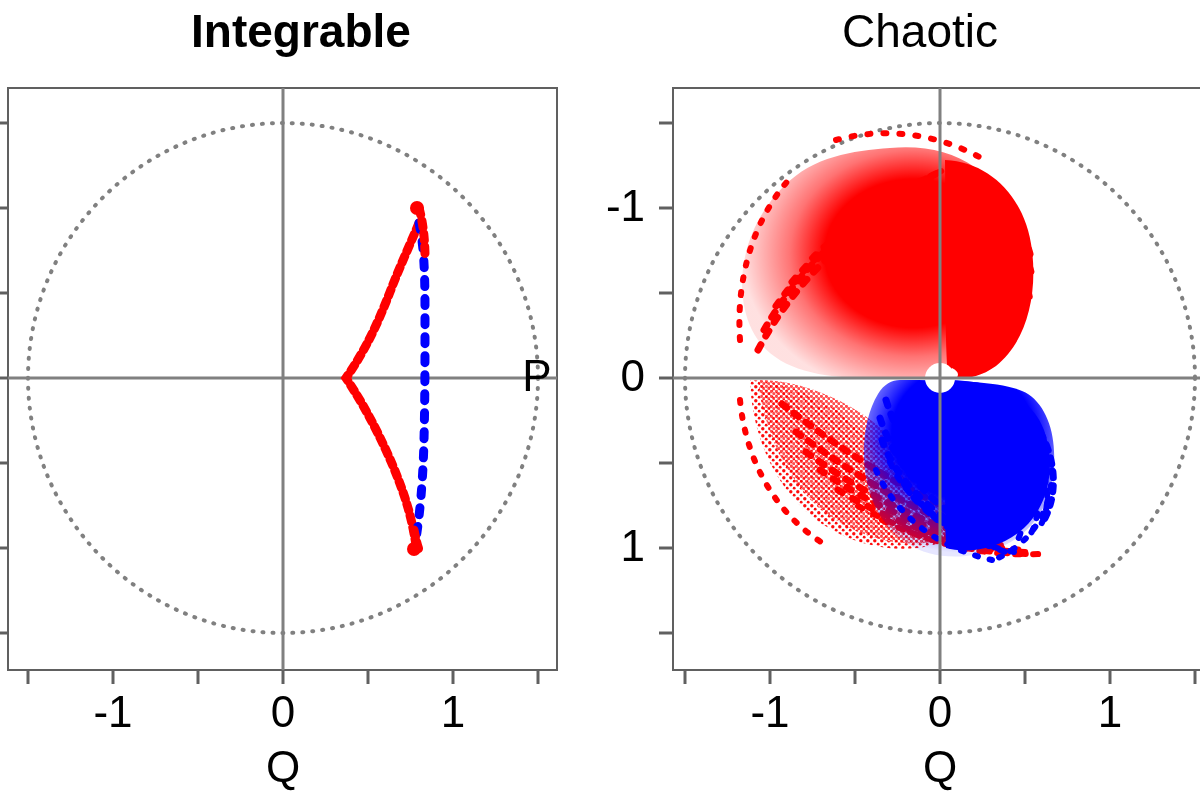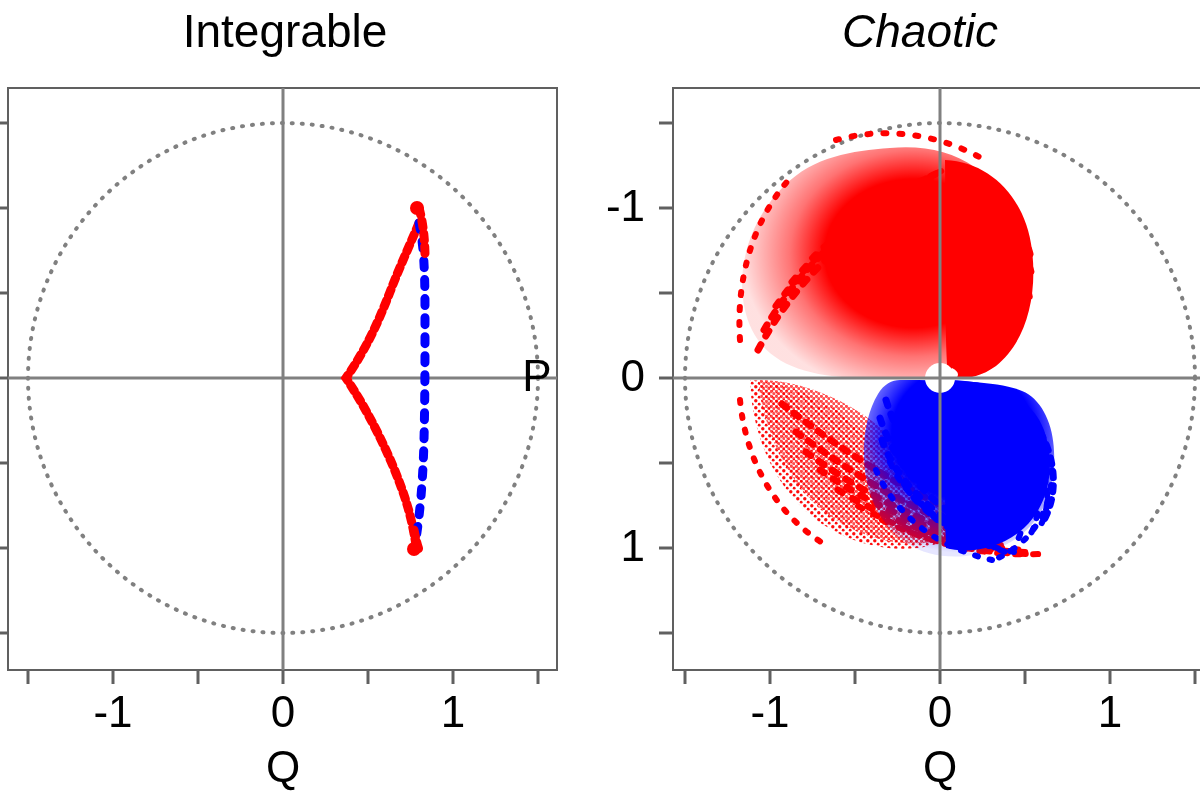--- a/index.html
+++ b/index.html
@@ -53,21 +53,21 @@
     display: block;
     overflow: visible;
   }
 </style>
 </head>
 <body>
 
 <div id="figure">
 
   <div class="panel" style="left:0px; width:600px; height:800px;">
-    <div class="panel-title" style="left:0px; width:570px;">Integrable</div>
+    <div class="panel-title" style="left:16px; width:570px;font-weight:bold;">Integrable</div>
 
     <svg style="position:absolute; left:0px; top:0px;" width="600" height="720" viewBox="0 0 600 720">
 
       <rect x="8" y="88" width="549" height="582" fill="#ffffff" stroke="#606060" stroke-width="2"></rect>
 
       <circle cx="283" cy="378" r="255" fill="none" stroke="#808080" stroke-width="4" stroke-linecap="round" stroke-dasharray="1 9"></circle>
 
       <line x1="283" y1="88" x2="283" y2="670" stroke="#808080" stroke-width="3"></line>
       <line x1="8" y1="378" x2="557" y2="378" stroke="#808080" stroke-width="3"></line>
 
@@ -115,21 +115,21 @@
     </svg>
 
     <div class="tick-label" style="left:63px; top:690px; width:100px;">-1</div>
     <div class="tick-label" style="left:233px; top:690px; width:100px;">0</div>
     <div class="tick-label" style="left:403px; top:690px; width:100px;">1</div>
 
     <div class="axis-name" style="left:233px; top:745px; width:100px; text-align:center;">Q</div>
   </div>
 
   <div class="panel" style="left:600px; width:600px; height:800px;">
-    <div class="panel-title" style="left:190px; width:260px;font-style:italic;">Chaotic</div>
+    <div class="panel-title" style="left:190px; width:260px;">Chaotic</div>
 
     <svg style="position:absolute; left:0px; top:0px;" width="600" height="720" viewBox="0 0 600 720">
       <defs>
         <clipPath id="clipChaoticFrame">
           <rect x="73" y="88" width="560" height="582"></rect>
         </clipPath>
 
         <pattern id="stippleCoarse" width="7" height="7" patternUnits="userSpaceOnUse">
           <rect width="7" height="7" fill="#ffffff"></rect>
           <circle cx="1.8" cy="1.8" r="1.7" fill="#FF0000"></circle>

